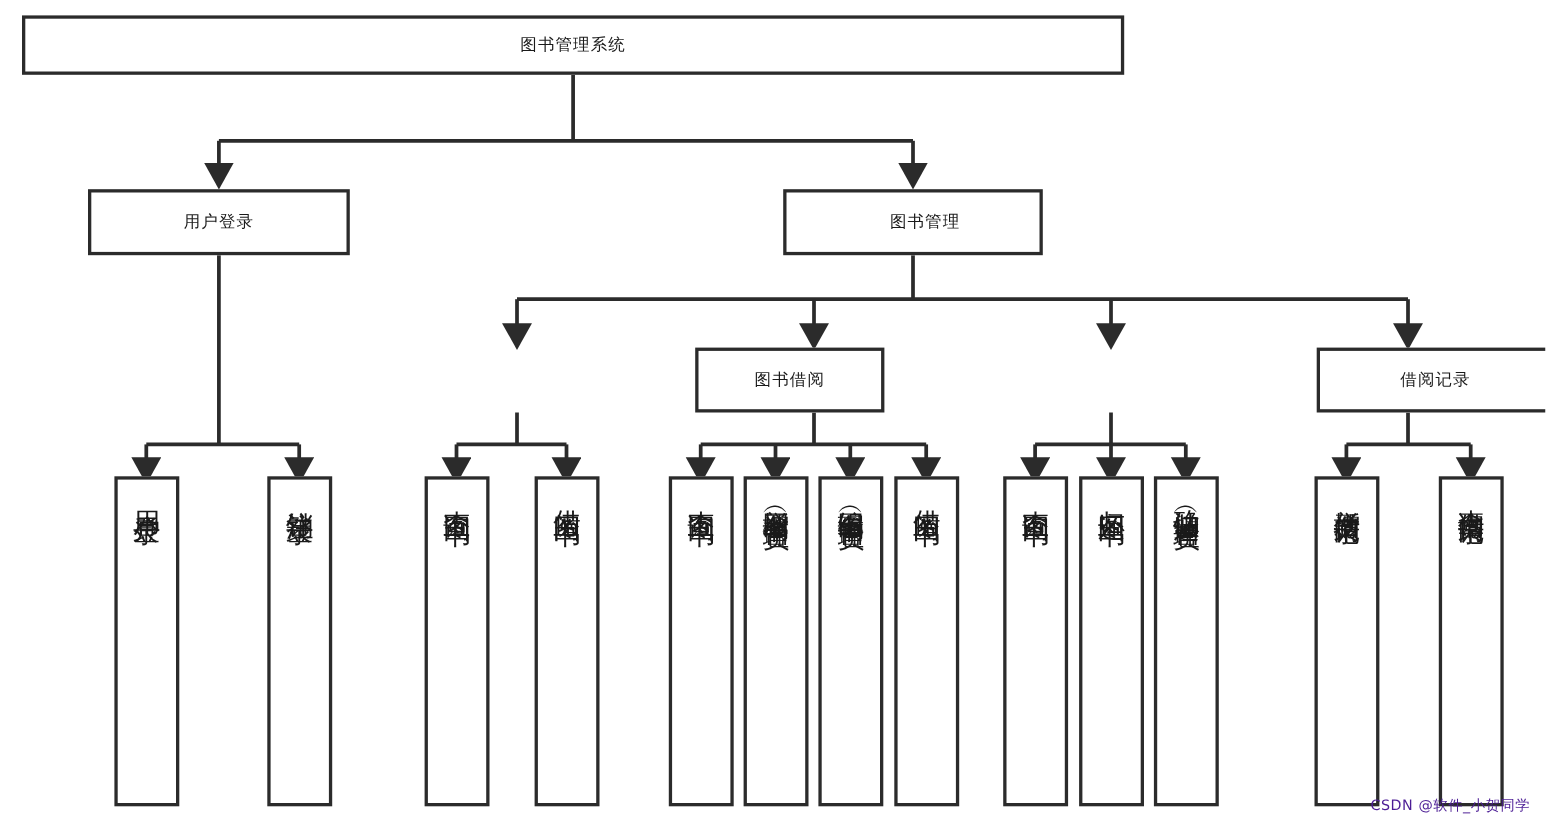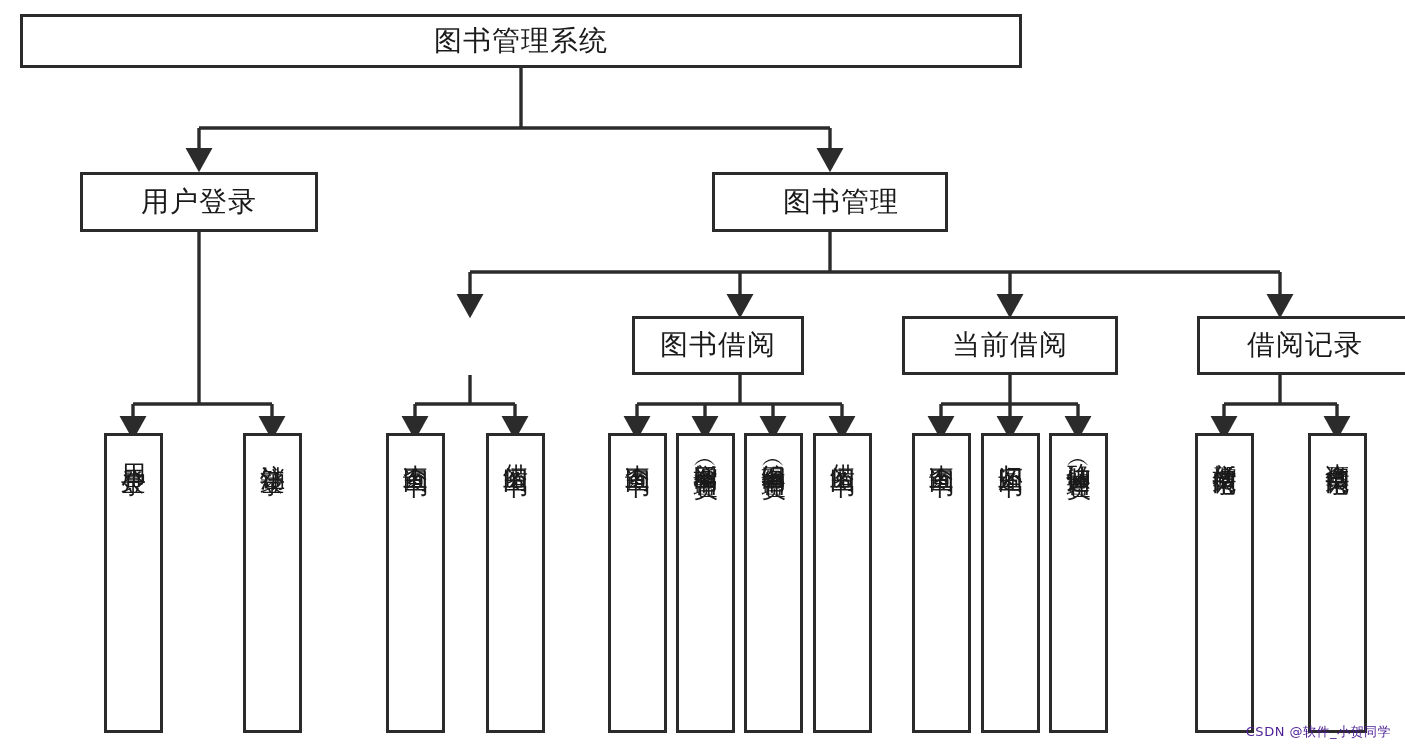--- a/index.html
+++ b/index.html
@@ -34,21 +34,21 @@
     align-items: center;
     justify-content: center;
     color: #1a1a1a;
   }
   .node .label {
     display: block;
     text-align: center;
     line-height: 1.15;
   }
   .node.h .label {
-    font-size: 28px;
+    font-size: 15px;
     letter-spacing: 1px;
   }
   .node.v {
     align-items: flex-start;
     justify-content: center;
     padding-top: 8px;
   }
   .node.v .label {
     writing-mode: vertical-rl;
     text-orientation: upright;
@@ -133,23 +133,20 @@
   <div class="node h" style="left:80px; top:172px; width:238px; height:60px;">
     <span class="label">用户登录</span>
   </div>
   <div class="node h" style="left:712px; top:172px; width:236px; height:60px;padding-left:22px;">
     <span class="label">图书管理</span>
   </div>
 
   <div class="node h" style="left:632px; top:316px; width:172px; height:59px;">
     <span class="label">图书借阅</span>
   </div>
-  <div class="node h" style="left:902px; top:316px; width:216px; height:59px;">
-    <span class="label">当前借阅</span>
-  </div>
   <div class="node h" style="left:1197px; top:316px; width:216px; height:59px;">
     <span class="label">借阅记录</span>
   </div>
 
   <div class="node v" style="left:104px; top:433px; width:59px; height:300px;">
     <span class="label">用户登录</span>
   </div>
   <div class="node v" style="left:243px; top:433px; width:59px; height:300px;">
     <span class="label">注销登录</span>
   </div>

